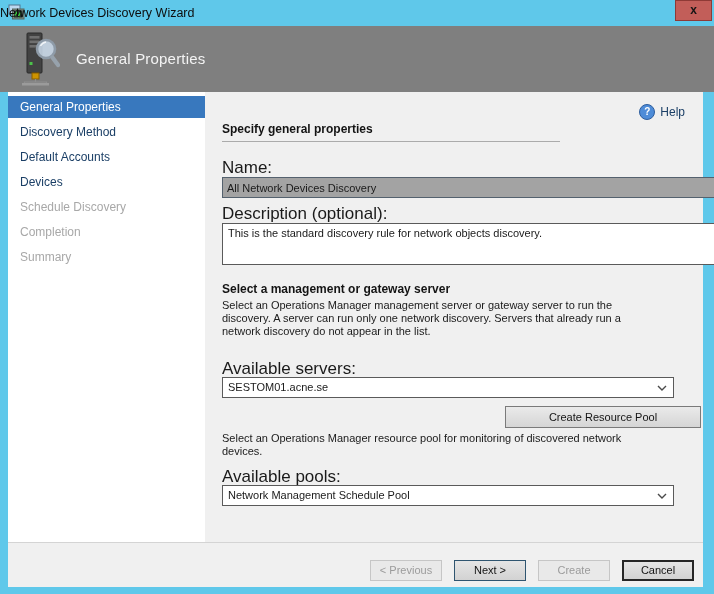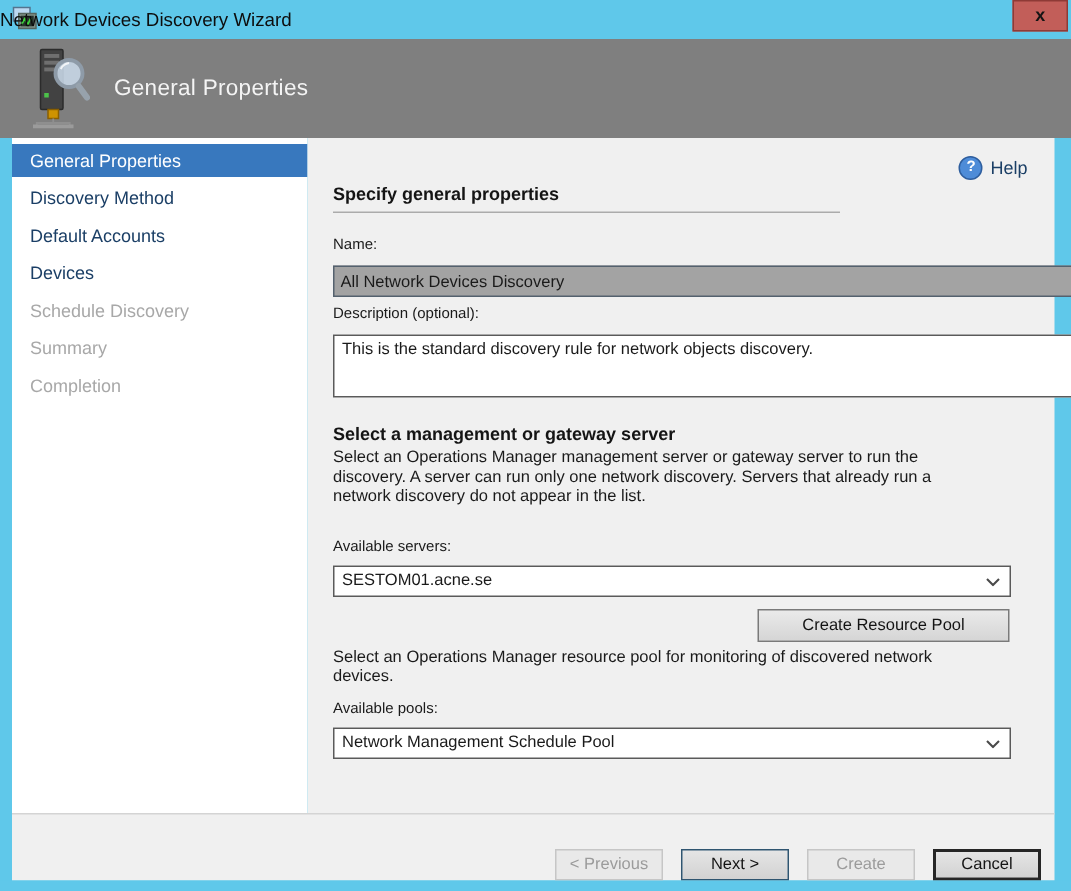--- a/index.html
+++ b/index.html
@@ -33,21 +33,21 @@
   .main { position:absolute; left:205px; top:0; width:498px; height:450px; background:#F0F0F0; }
 
   .help { position:absolute; top:12px; right:18px; font-size:12px; color:#1B3F66;
     display:flex; align-items:center; gap:5px; cursor:pointer; }
   .help-icon { width:14px; height:14px; border-radius:50%; background:#4E8CD8;
     border:1px solid #2E5E9E; color:#FFFFFF; font-size:10px; font-weight:bold;
     text-align:center; line-height:14px; box-sizing:content-box; }
 
   .heading { position:absolute; left:17px; font-weight:bold; font-size:12px; color:#141414; }
   .rule { position:absolute; left:17px; top:49px; width:338px; height:1px; background:#ABABAB; }
-  .label { position:absolute; left:17px; font-size:10px; color:#1A1A1A; }
+  .label { position:absolute; left:17px; font-size:17px; color:#1A1A1A; }
   .para { position:absolute; left:17px; width:438px; font-size:11px; color:#1A1A1A; line-height:13px; }
 
   .text-input { position:absolute; left:17px; top:85px; width:512px; height:21px;
     border:1px solid #54616E; background:#a3a3a3; box-sizing:border-box;
     font:11px "Liberation Sans", sans-serif; color:#1A1A1A; padding:0 4px; }
 
   .textarea { position:absolute; left:17px; top:131px; width:528px; height:42px;
     border:1px solid #5A5A5A; background:#FFFFFF; box-sizing:border-box; }
   .ta-text { position:absolute; left:5px; top:3px; right:21px; font-size:11px; color:#1A1A1A; line-height:13px; }
   .ta-scroll { position:absolute; right:0; top:0; bottom:0; width:17px; background:#F5F5F5; }
@@ -55,29 +55,29 @@
     border:1px solid #DADADA; box-sizing:border-box; display:flex; align-items:center;
     justify-content:center; cursor:pointer; }
   .ta-btn.up { top:0; }
   .ta-btn.down { bottom:0; }
 
   .combo { position:absolute; left:17px; width:452px; height:21px; background:#FFFFFF;
     border:1px solid #5A5A5A; box-sizing:border-box; font-size:11px; line-height:19px;
     padding-left:5px; color:#1A1A1A; cursor:pointer; }
   .combo .chev { position:absolute; right:6px; top:7px; }
 
-  .create-pool-btn { position:absolute; left:300px; top:314px; width:168px; height:22px;
+  .create-pool-btn { position:absolute; left:300px; top:314px; width:196px; height:22px;
     background:linear-gradient(#EAEAEA,#D5D5D5); border:1px solid #7A7A7A; box-sizing:border-box;
     font:11px "Liberation Sans", sans-serif; color:#141414; text-align:center; line-height:20px; cursor:pointer; }
 
   
   .footer-row { position:absolute; top:542px; left:0; width:714px; height:45px; background:#5FC8EA; }
   .footer-inner { position:absolute; left:8px; top:0; width:695px; height:45px; background:#F0F0F0;
     border-top:1px solid #D4D4D4; box-sizing:border-box;
-    display:flex; justify-content:flex-end; align-items:flex-end; gap:12px;
+    display:flex; justify-content:flex-end; align-items:center; gap:12px;
     padding:10px 9px 0 0; }
   .fbtn { width:72px; height:21px; box-sizing:border-box; font:11px "Liberation Sans", sans-serif;
     text-align:center; line-height:19px; cursor:pointer; }
   .fbtn.enabled { background:linear-gradient(#E5E5E5,#D2D2D2); border:1px solid #707070; color:#141414; }
   .fbtn.default { border:1px solid #2F5570; }
   .fbtn.cancel  { border:2px solid #262626; line-height:17px; }
   .fbtn.disabled { background:#E9E9E9; border:1px solid #C6C6C6; color:#9B9B9B; }
 
   .bottom-strip { position:absolute; top:587px; left:0; width:714px; height:7px; background:#5FC8EA; }
 </style>
@@ -117,22 +117,22 @@
   </div>
 
   <div class="body-row">
 
     <nav class="sidebar">
       <div class="step selected">General Properties</div>
       <div class="step">Discovery Method</div>
       <div class="step">Default Accounts</div>
       <div class="step">Devices</div>
       <div class="step disabled">Schedule Discovery</div>
+      <div class="step disabled">Completion</div>
       <div class="step disabled">Summary</div>
-      <div class="step disabled">Completion</div>
     </nav>
 
     <div class="main">
 
       <div class="help">
         <span class="help-icon">?</span>
         <span>Help</span>
       </div>
 
       <div class="heading" style="top:30px;">Specify general properties</div>

